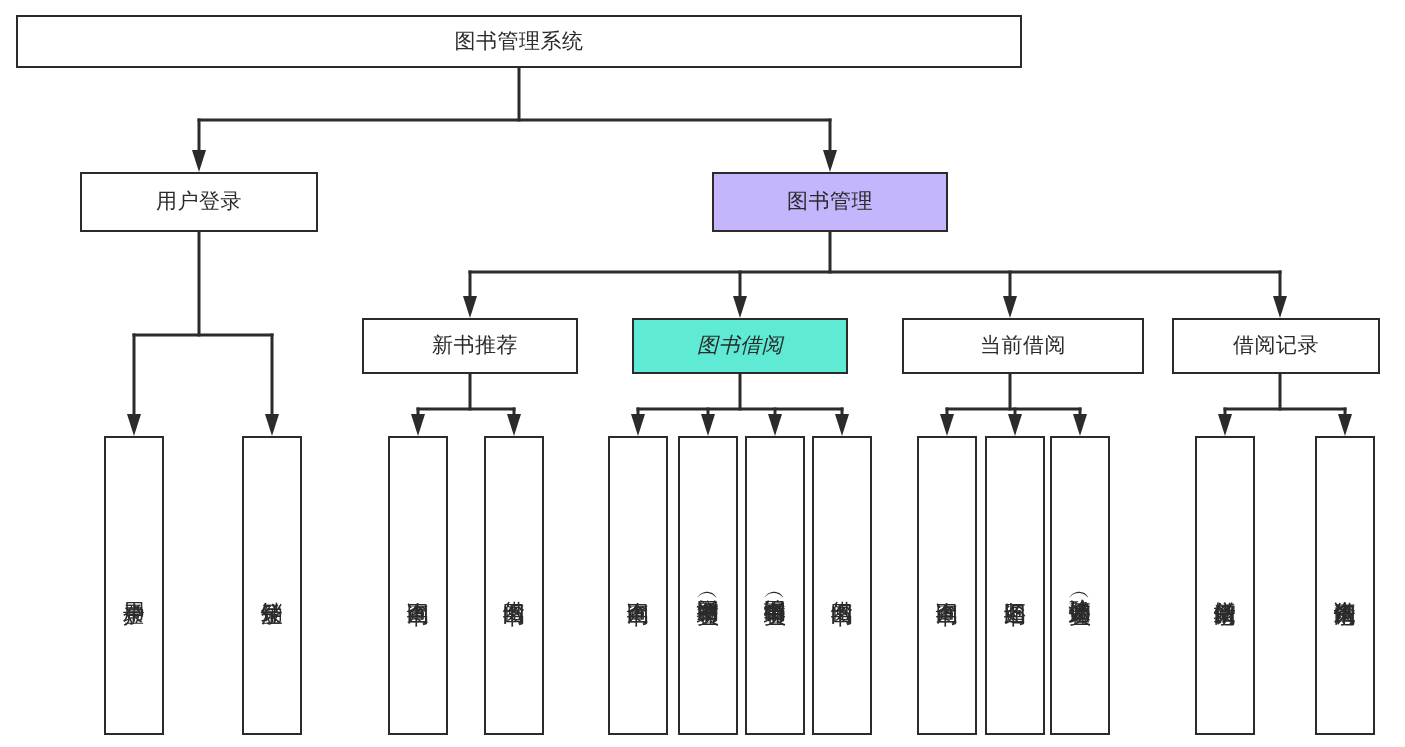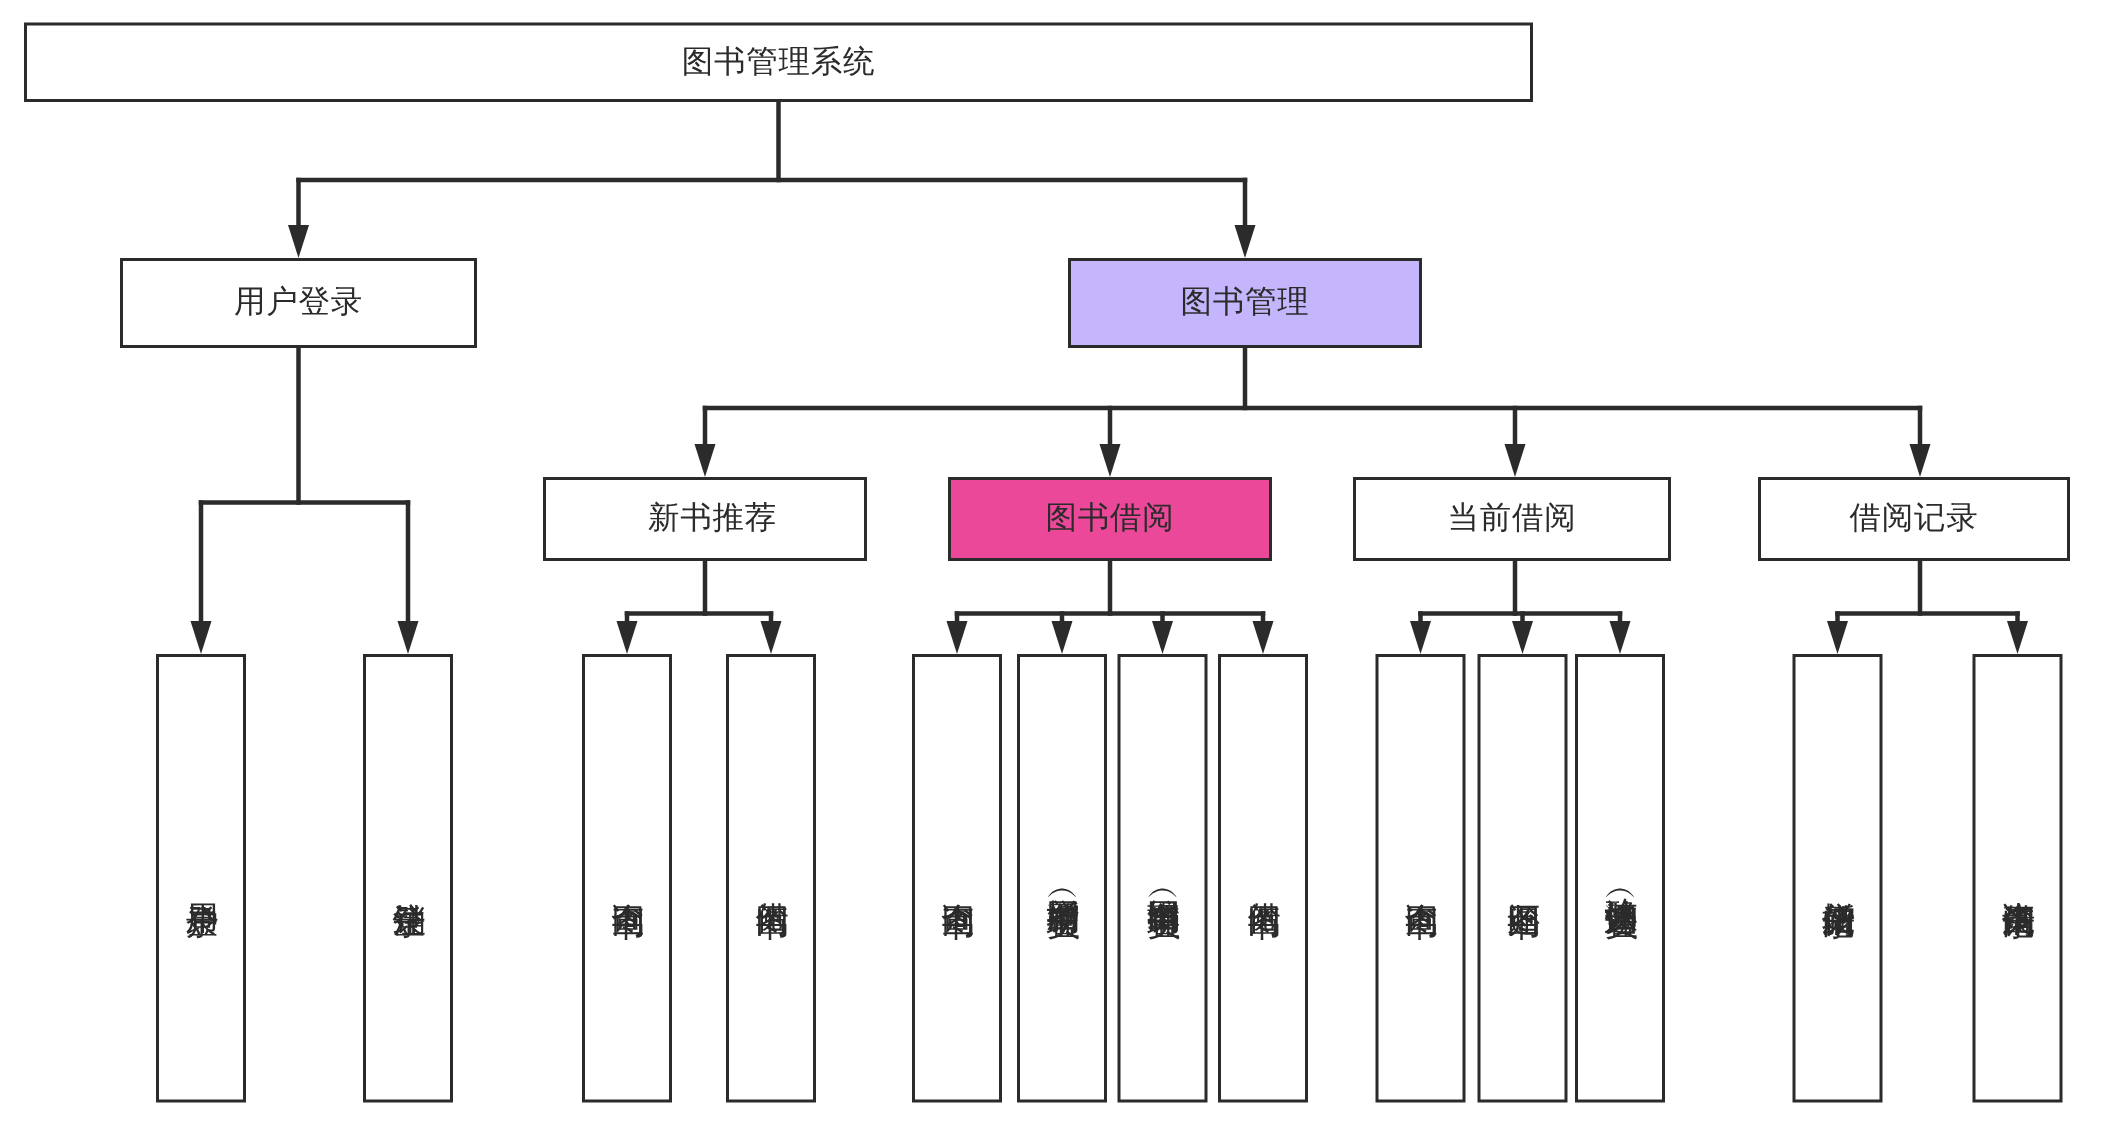--- a/index.html
+++ b/index.html
@@ -136,24 +136,24 @@
       </div>
       <div class="node h" style="left: 80px; top: 172px; width: 238px; height: 60px; border-color: rgb(43, 43, 43); background: rgb(255, 255, 255);">
         <span class="lbl">用户登录</span>
       </div>
       <div class="node h" style="left: 712px; top: 172px; width: 236px; height: 60px; border-color: rgb(43, 43, 43); background: #c4b5fd;">
         <span class="lbl">图书管理</span>
       </div>
       <div class="node h" style="left: 362px; top: 318px; width: 216px; height: 56px; border-color: rgb(43, 43, 43); background: rgb(255, 255, 255); padding-left: 10px;">
         <span class="lbl">新书推荐</span>
       </div>
-      <div class="node h" style="left: 632px; top: 318px; width: 216px; height: 56px; border-color: rgb(43, 43, 43); background: #ec4899;">
+      <div class="node h" style="left: 632px; top: 318px; width: 216px; height: 56px; border-color: rgb(43, 43, 43); background: #5eead4; font-style: italic;">
         <span class="lbl">图书借阅</span>
       </div>
-      <div class="node h" style="left: 902px; top: 318px; width: 212px; height: 56px; border-color: rgb(43, 43, 43); background: rgb(255, 255, 255);">
+      <div class="node h" style="left: 902px; top: 318px; width: 242px; height: 56px; border-color: rgb(43, 43, 43); background: rgb(255, 255, 255);">
         <span class="lbl">当前借阅</span>
       </div>
       <div class="node h" style="left: 1172px; top: 318px; width: 208px; height: 56px; border-color: rgb(43, 43, 43); background: rgb(255, 255, 255);">
         <span class="lbl">借阅记录</span>
       </div>
       <div class="node v" style="left: 104px; top: 436px; width: 60px; height: 299px; border-color: rgb(43, 43, 43); background: rgb(255, 255, 255);">
         <span class="lbl">用户登录</span>
       </div>
       <div class="node v" style="left: 242px; top: 436px; width: 60px; height: 299px; border-color: rgb(43, 43, 43); background: rgb(255, 255, 255);">
         <span class="lbl">注销登录</span>

